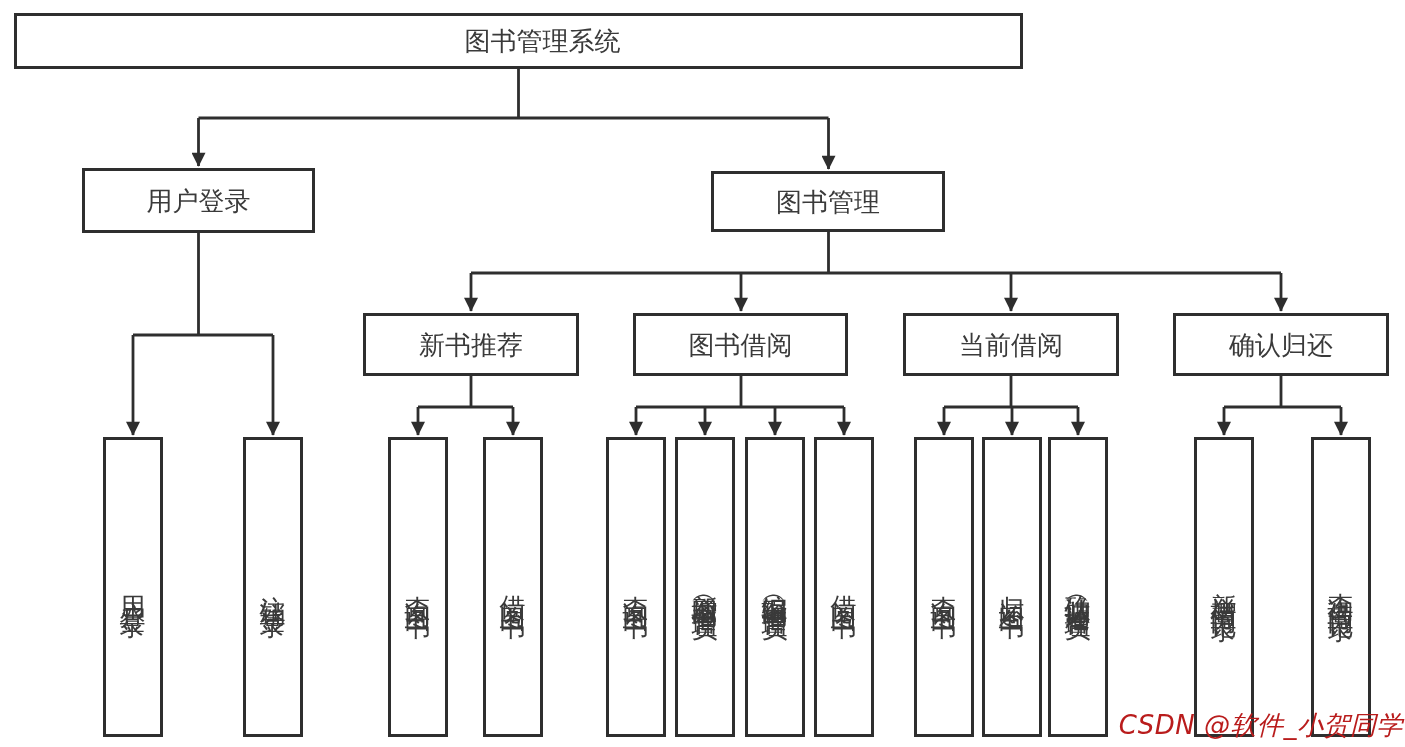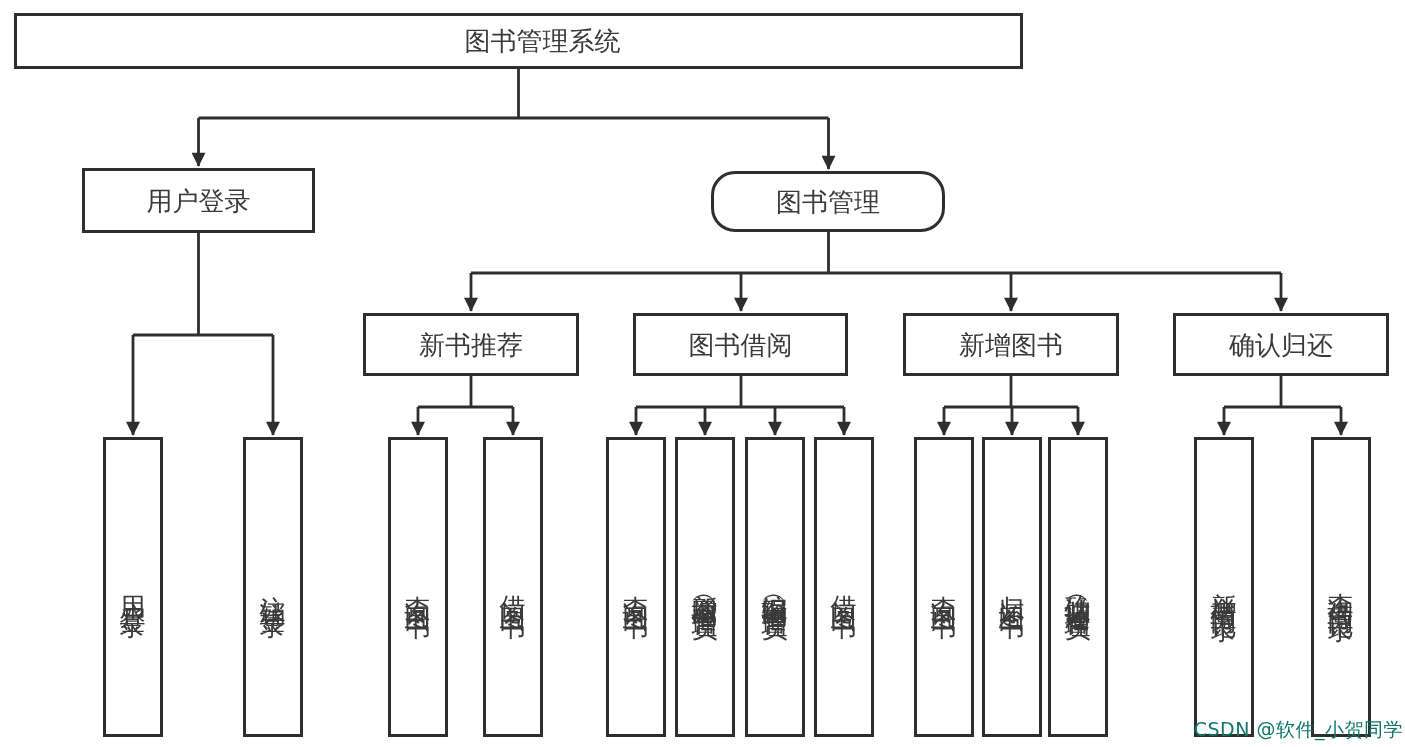--- a/index.html
+++ b/index.html
@@ -33,24 +33,25 @@
     letter-spacing: 6px;
     font-size: 26px;
     color: #3a3a3a;
   }
   .vtext.mid  { letter-spacing: 5px; }
   .vtext.long { letter-spacing: 3px; }
   #watermark {
     position: absolute;
     right: 2px;
     bottom: 4px;
-    font-size: 19px;
-    color: #0f766e;
+    font-size: 26px;
+    color: #b91c1c;
     letter-spacing: 0.5px;
     z-index: 5;
+    font-style: italic;
   }
 </style>
 </head>
 <body>
 
 <div id="canvas">
 
   <svg id="wires" viewBox="0 0 1405 747" xmlns="http://www.w3.org/2000/svg">
     <defs>
       <marker id="arr" viewBox="0 0 10 10" refX="9.5" refY="5" markerWidth="6.5" markerHeight="5" orient="auto">
@@ -87,32 +88,32 @@
     <line class="ln" x1="1341" y1="407" x2="1341" y2="435" marker-end="url(#arr)"></line>
   </svg>
 
   <div class="node" style="left:14px; top:13px; width:1009px; height:56px;padding-left:48px;">
     <span>图书管理系统</span>
   </div>
 
   <div class="node" style="left:82px; top:168px; width:233px; height:65px;">
     <span>用户登录</span>
   </div>
-  <div class="node" style="left:711px; top:171px; width:234px; height:61px;border-radius:24px;">
+  <div class="node" style="left:711px; top:171px; width:234px; height:61px;">
     <span>图书管理</span>
   </div>
 
   <div class="node" style="left:363px; top:313px; width:216px; height:63px;">
     <span>新书推荐</span>
   </div>
   <div class="node" style="left:633px; top:313px; width:215px; height:63px;">
     <span>图书借阅</span>
   </div>
   <div class="node" style="left:903px; top:313px; width:216px; height:63px;">
-    <span>新增图书</span>
+    <span>当前借阅</span>
   </div>
   <div class="node" style="left:1173px; top:313px; width:216px; height:63px;">
     <span>确认归还</span>
   </div>
 
   <div class="node leaf" style="left:103px;">
     <span class="vtext">用户登录</span>
   </div>
   <div class="node leaf" style="left:243px;">
     <span class="vtext">注销登录</span>

